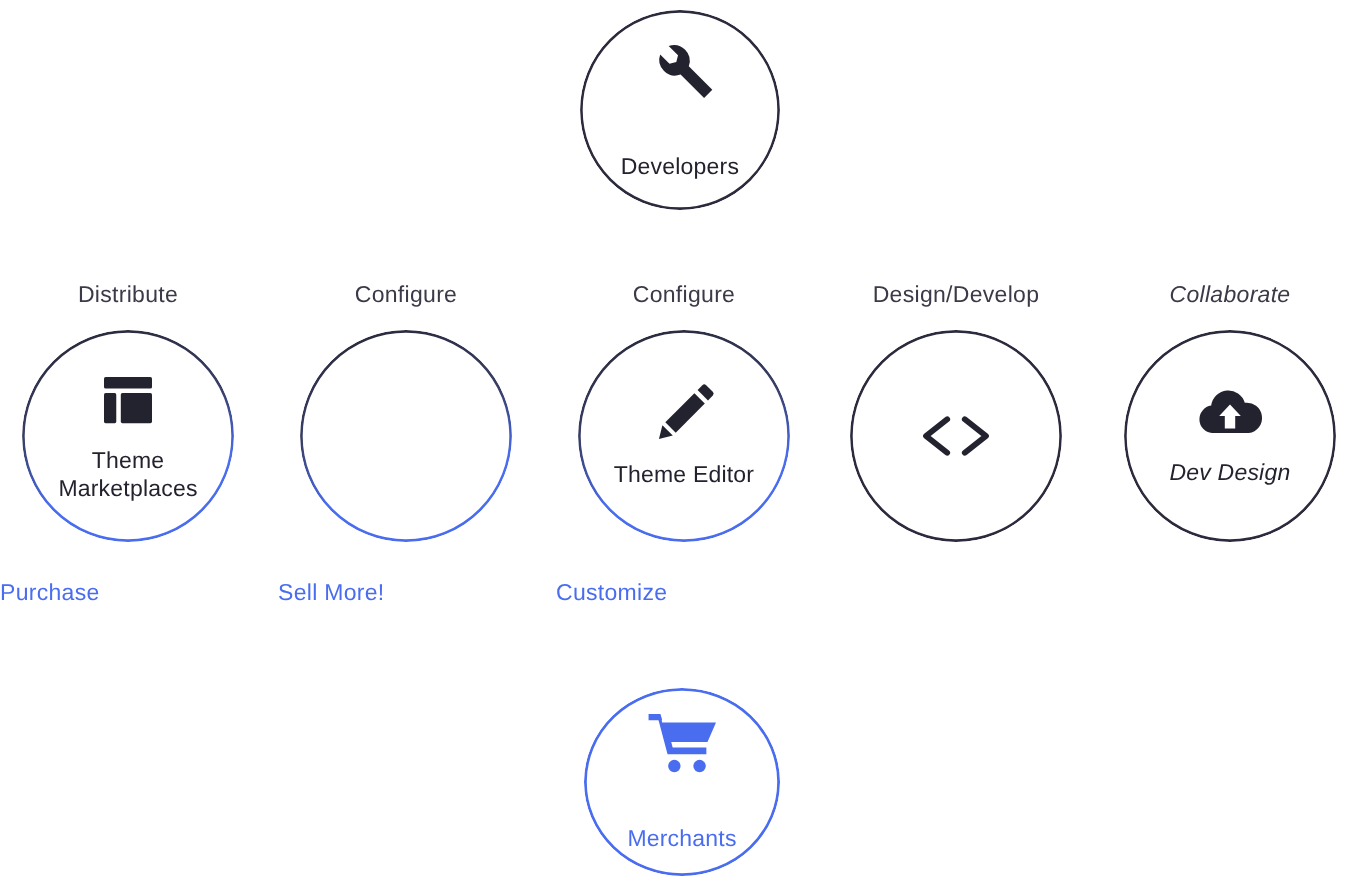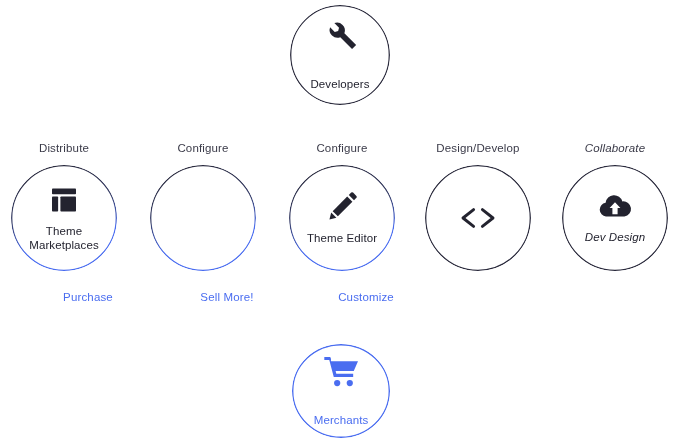--- a/index.html
+++ b/index.html
@@ -68,26 +68,24 @@
     width: 100%;
     text-align: center;
     font-size: 11.5px;
     color: #3a3a48;
     letter-spacing: 0.15px;
   }
   
   .link-label {
     position: absolute;
     width: 100%;
-    text-align: center;
     font-size: 11.5px;
     color: #4a6df0;
     letter-spacing: 0.15px;
     cursor: pointer;
-    padding-left: 24px;
   }
 
   
   .hero .circle-label {
     font-size: 11.5px;
     margin-top: 24px;
   }
   
   .row-node .circle-label {
     font-size: 11.5px;

